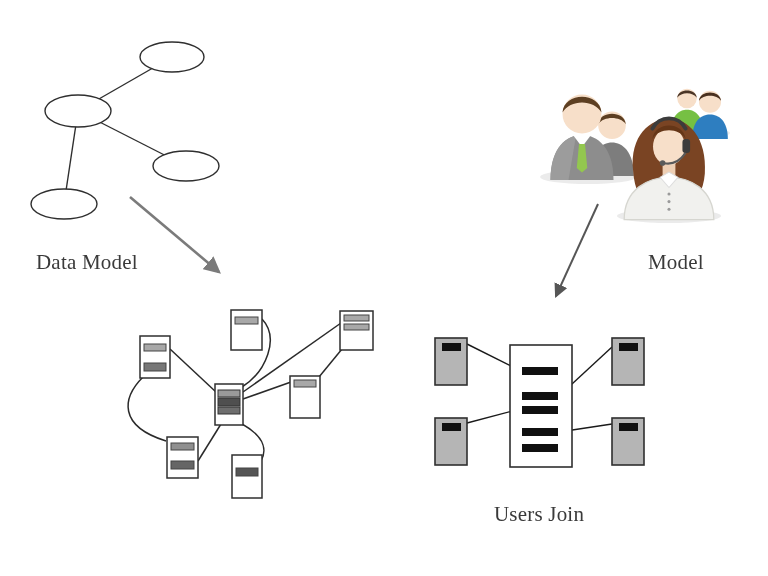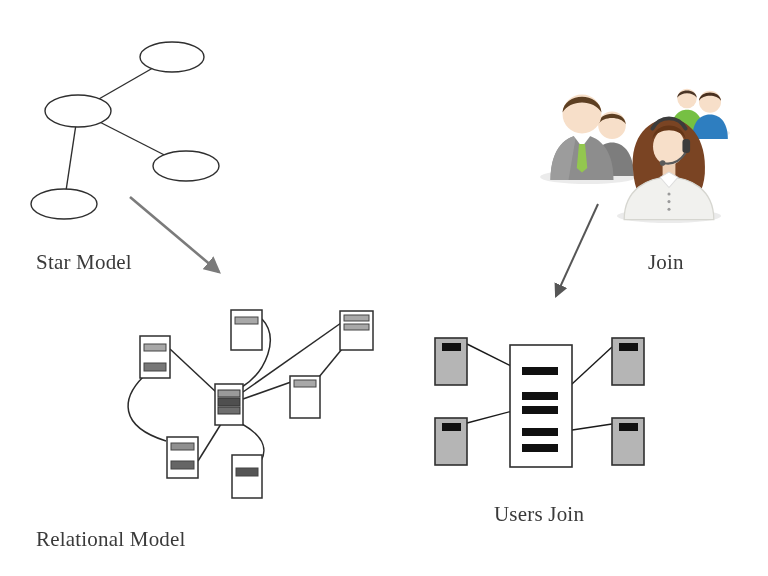--- a/index.html
+++ b/index.html
@@ -178,17 +178,16 @@
       <rect x="435" y="418" width="32" height="47" fill="#b5b5b5" stroke="#2f2f2f" stroke-width="1.6"></rect>
       <rect x="442" y="423" width="19" height="8" fill="#101010"></rect>
     </g>
     <g>
       <rect x="612" y="418" width="32" height="47" fill="#b5b5b5" stroke="#2f2f2f" stroke-width="1.6"></rect>
       <rect x="619" y="423" width="19" height="8" fill="#101010"></rect>
     </g>
   </g>
 </svg>
 
-  <div class="label" style="left:36px;top:251px">Star Model</div>
-  <div class="label" style="left:648px;top:251px">Join</div>
-  <div class="label" style="left:36px;top:528px">Relational Model</div>
+  <div class="label" style="left:36px;top:251px">Data Model</div>
+  <div class="label" style="left:648px;top:251px">Model</div>
   <div class="label" style="left:494px;top:503px">Users Join</div>
 </div>
 
 </body></html>

